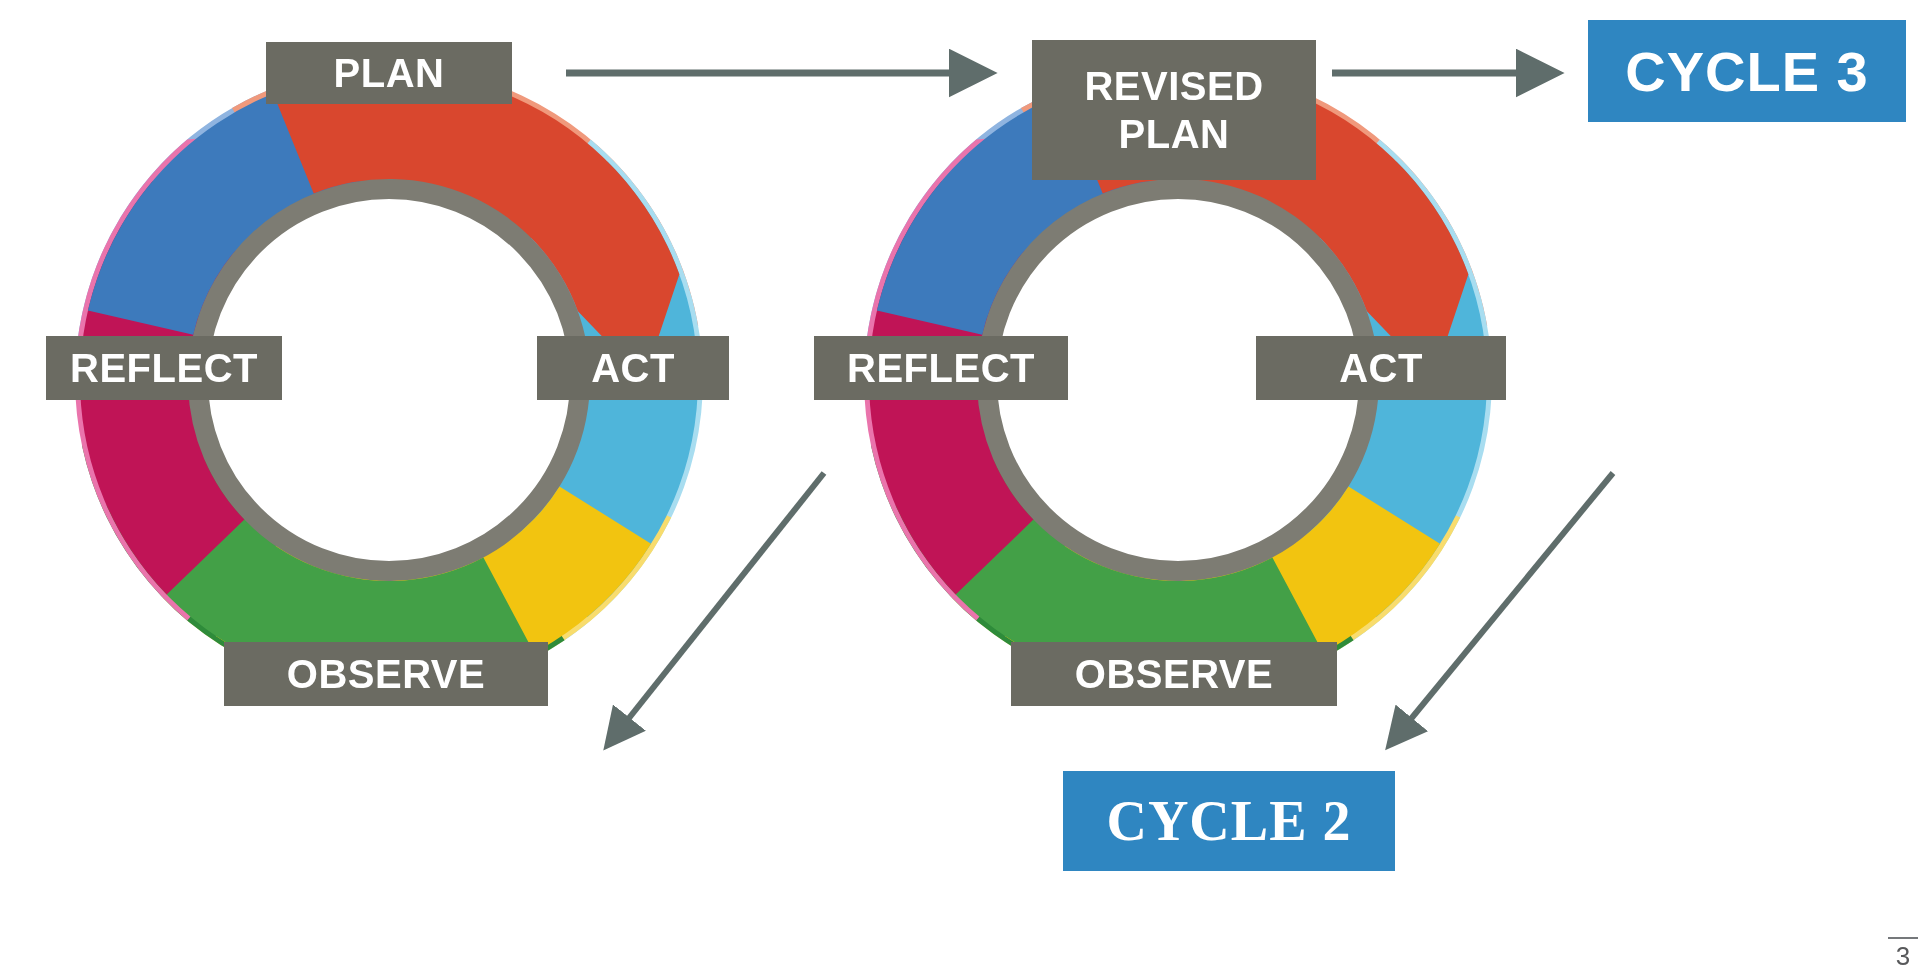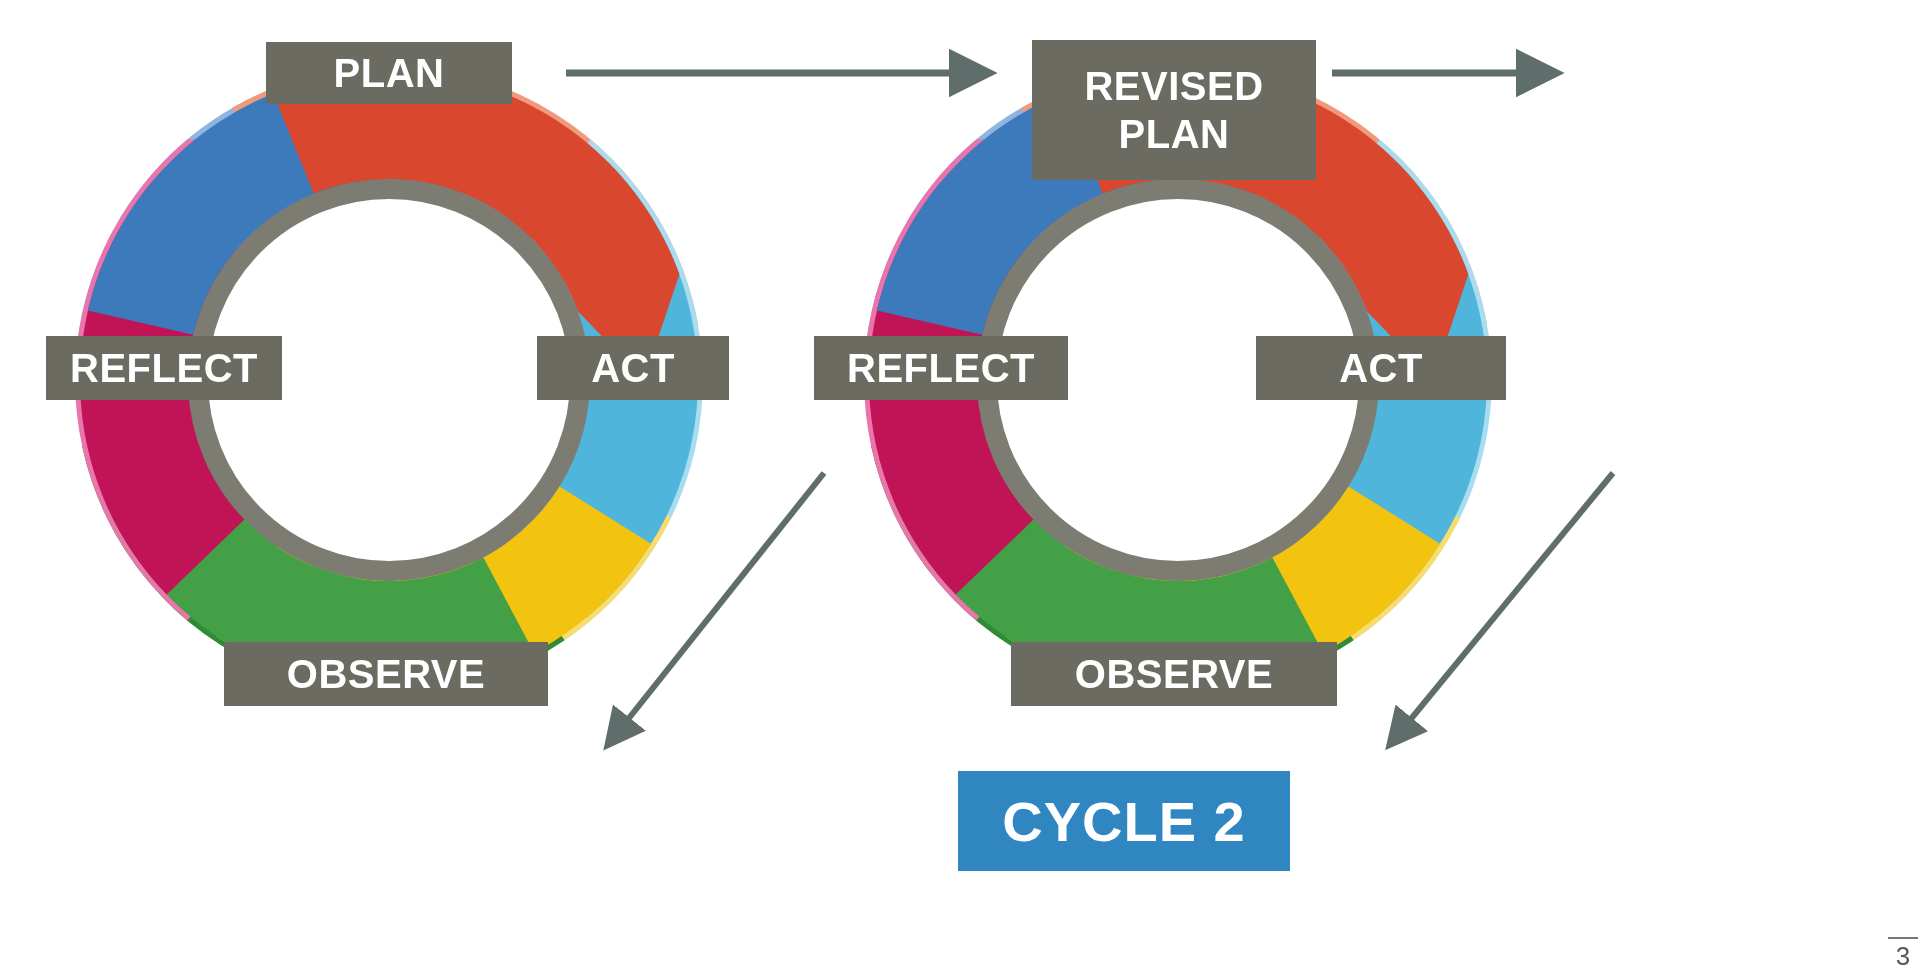--- a/index.html
+++ b/index.html
@@ -92,17 +92,18 @@
   <div class="stage-label" style="left:46px;  top:336px; width:236px; height:64px;">REFLECT</div>
   <div class="stage-label" style="left:537px; top:336px; width:192px; height:64px;">ACT</div>
   <div class="stage-label" style="left:224px; top:642px; width:324px; height:64px;">OBSERVE</div>
 
   <div class="stage-label" style="left:1032px; top:20px;  width:284px; height:140px;margin-top:20px;">REVISED
 PLAN</div>
   <div class="stage-label" style="left:814px;  top:336px; width:254px; height:64px;">REFLECT</div>
   <div class="stage-label" style="left:1256px; top:336px; width:250px; height:64px;">ACT</div>
   <div class="stage-label" style="left:1011px; top:642px; width:326px; height:64px;">OBSERVE</div>
 
-  <div class="cycle-box" style="left:958px; top:771px; width:332px; height:100px;">CYCLE 2</div>
+  <div class="cycle-box" style="left:1063px; top:771px; width:332px; height:100px;font-family:Liberation Serif, serif;">CYCLE 2</div>
+  <div class="cycle-box" style="left:1588px; top:20px;  width:318px; height:102px;">CYCLE 3</div>
 
   <div class="page-number">3</div>
 
 </div>
 
 </body></html>

